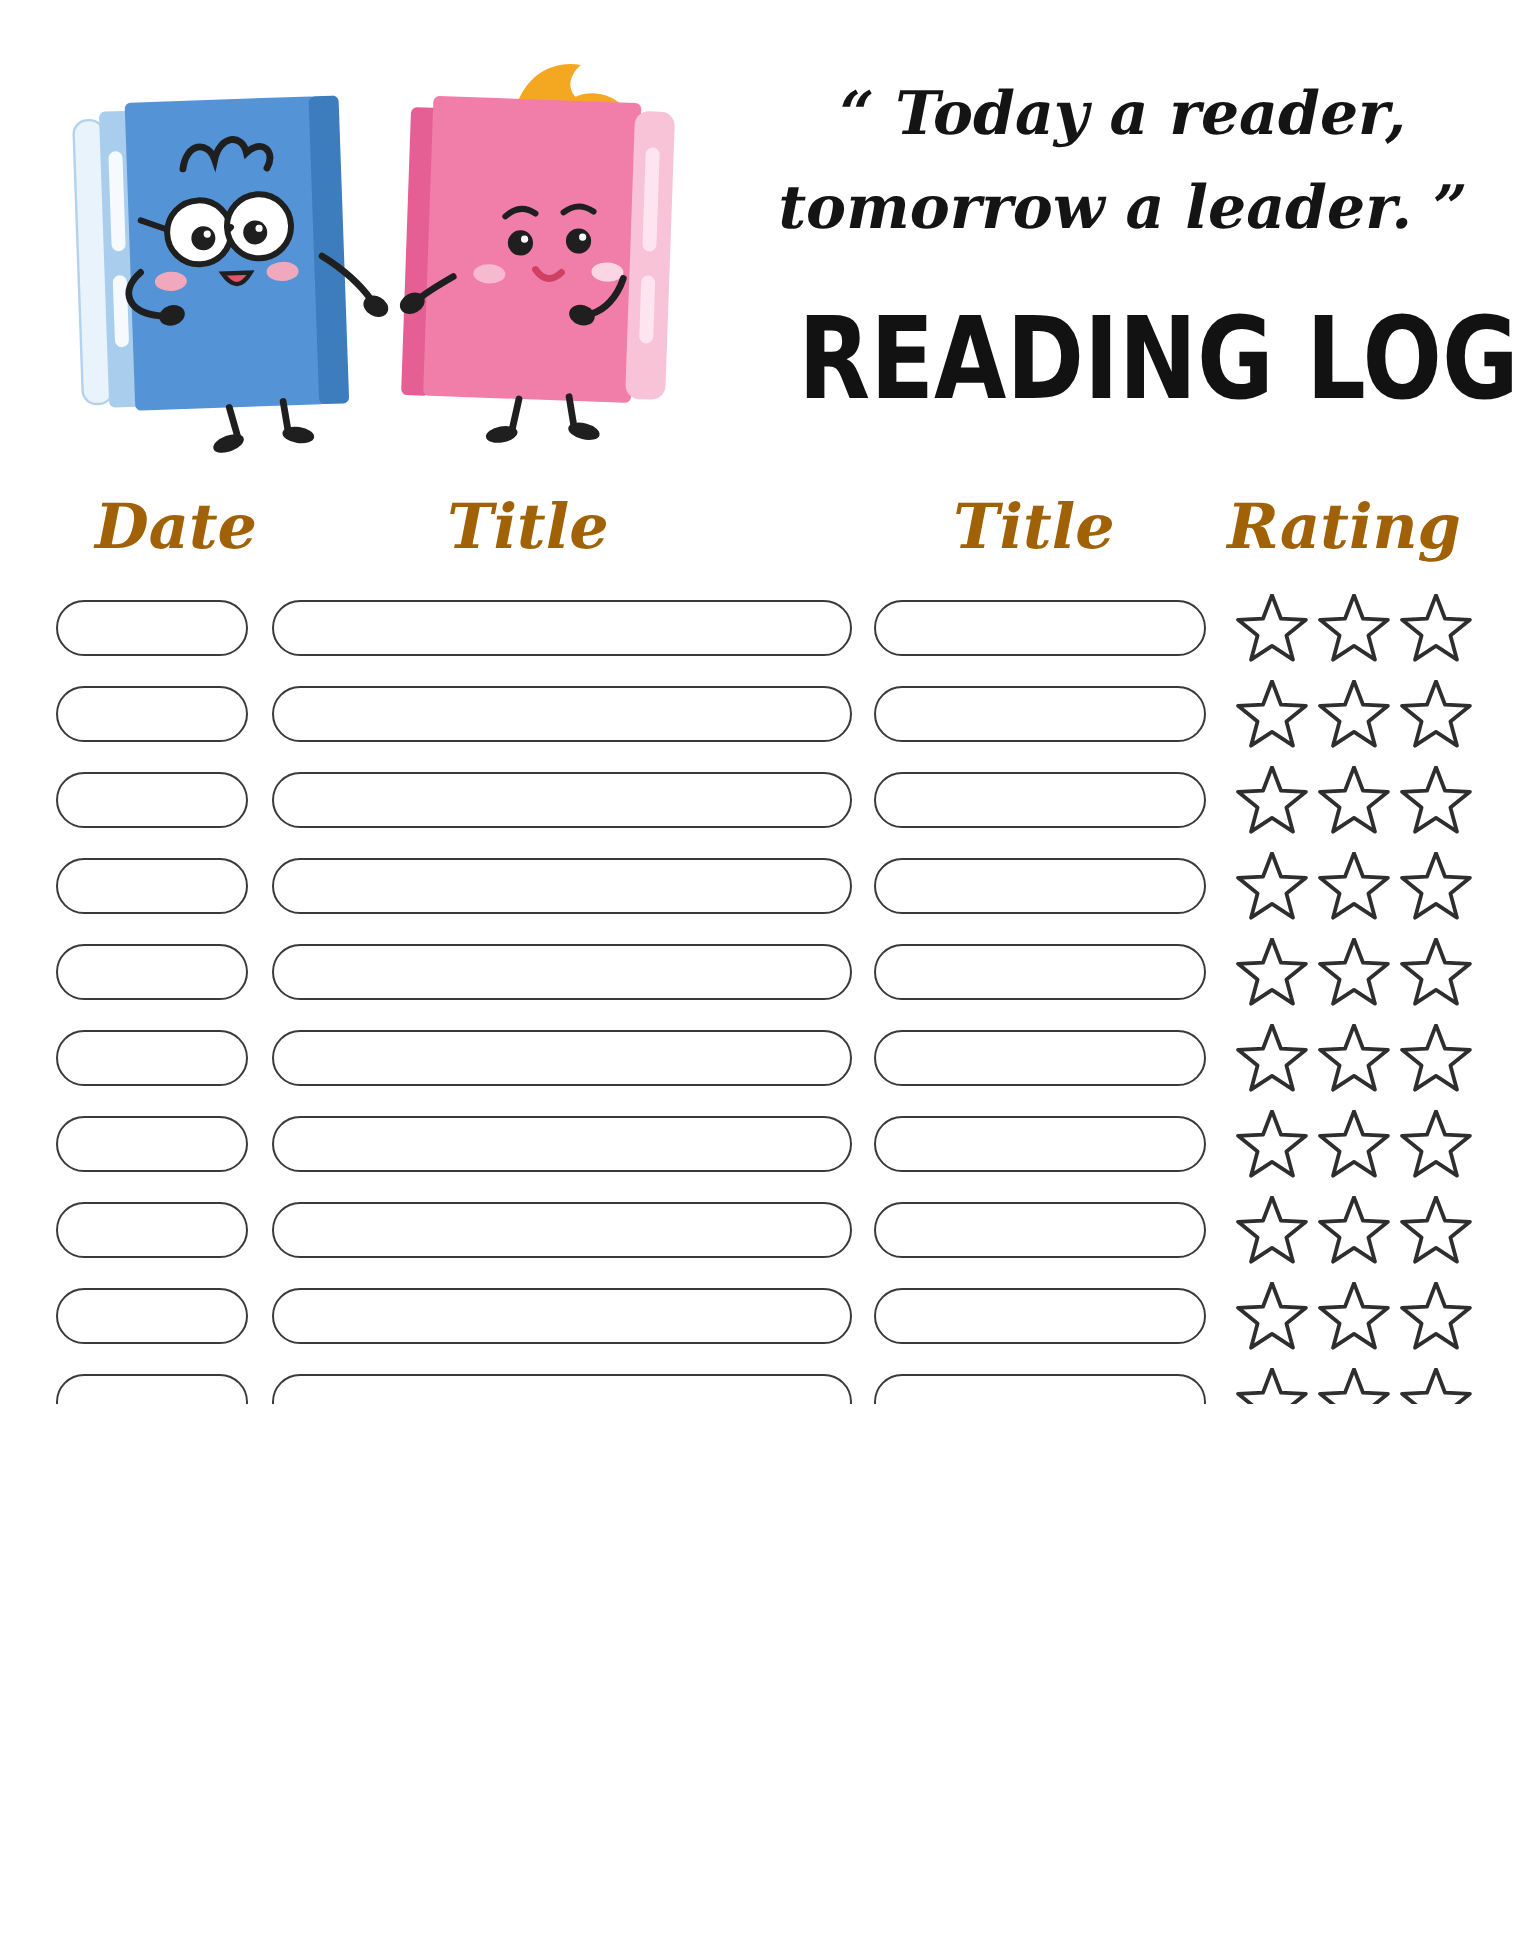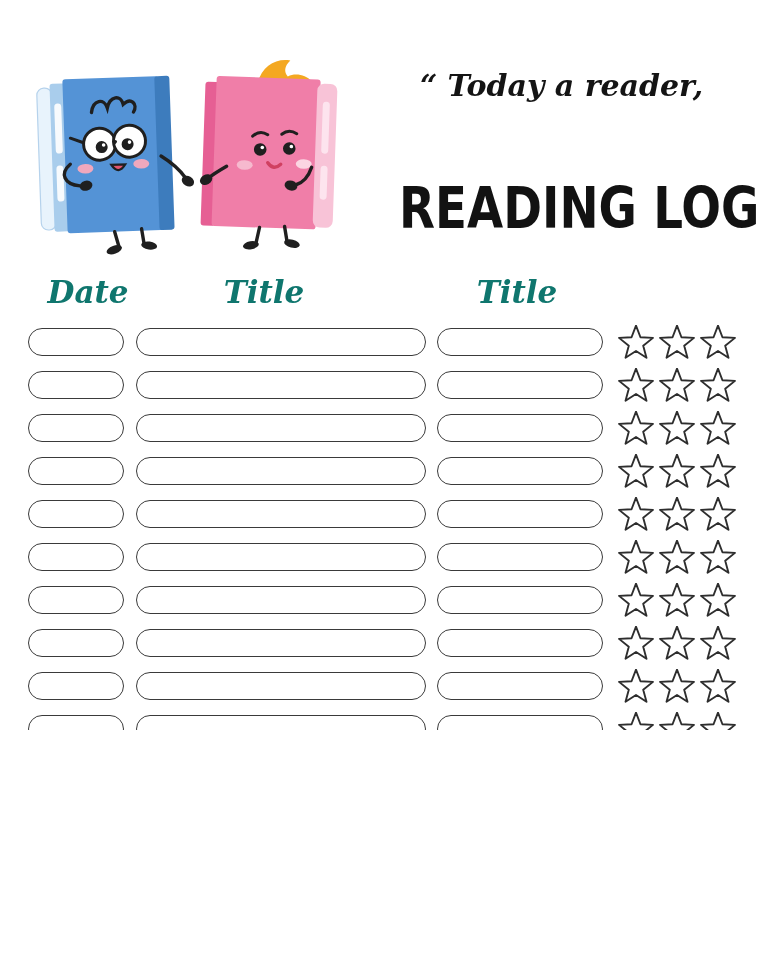--- a/index.html
+++ b/index.html
@@ -1,38 +1,38 @@
 <!DOCTYPE html>
 <html><head>
 <meta charset="utf-8">
 <style>
   html,body{margin:0;padding:0;background:#ffffff;}
   .page{
     position:relative;width:757px;height:702px;background:#ffffff;
-    overflow:hidden;font-family:"DejaVu Sans",sans-serif;color:#161616;margin-top:28px;
+    overflow:hidden;font-family:"DejaVu Sans",sans-serif;color:#161616;
   }
   
   .illu{position:absolute;left:15px;top:28px;width:345px;height:209px;}
   .quote{
     position:absolute;left:373px;top:34px;width:377px;text-align:center;
     font-family:"DejaVu Serif",serif;font-style:italic;font-weight:700;
     font-size:30px;line-height:47px;white-space:nowrap;color:#141414;
   }
   .brand-title{
     position:absolute;left:364px;top:150px;width:390px;height:62px;
     text-align:center;font-weight:bold;font-size:57px;line-height:60px;
     letter-spacing:0;white-space:nowrap;color:#121212;
     transform:scaleX(0.82);transform-origin:50% 50%;
     font-family:"DejaVu Sans",sans-serif;margin:0;
   }
   
   .col-head{
     position:absolute;top:246px;transform:translateX(-50%);
     font-family:"DejaVu Serif",serif;font-style:italic;font-weight:700;
-    font-size:31px;white-space:nowrap;color:#0f766e;
+    font-size:31px;white-space:nowrap;color:#a16207;
   }
   .ch-date{left:88px;}
   .ch-title{left:264px;font-style:italic;}
   .ch-author{left:517px;}
   .ch-rating{left:672px;}
   
   #rows{position:absolute;left:0;top:300px;width:757px;}
   .log-row{position:relative;height:43px;}
   .field{
     position:absolute;top:0;height:28px;box-sizing:border-box;
@@ -114,26 +114,28 @@
 
       <path d="M247,172 l-3,16" stroke="#1f1f1f" stroke-width="3.4" stroke-linecap="round"></path>
       <ellipse cx="239" cy="190" rx="8" ry="4" fill="#1f1f1f" transform="rotate(-12 239 190)"></ellipse>
       <path d="M272,170 l3,15" stroke="#1f1f1f" stroke-width="3.4" stroke-linecap="round"></path>
       <ellipse cx="280" cy="187" rx="8" ry="4" fill="#1f1f1f" transform="rotate(12 280 187)"></ellipse>
     </g>
   </svg>
 
   <div class="quote">
     <div>“ Today a reader,</div>
+    <div>tomorrow a leader. ”</div>
   </div>
   <h1 class="brand-title">READING LOG</h1>
 
   <span class="col-head ch-date">Date</span>
   <span class="col-head ch-title">Title</span>
   <span class="col-head ch-author">Title</span>
+  <span class="col-head ch-rating">Rating</span>
 
   <div id="rows">
       <div class="log-row">
         <div class="field f-date"></div>
         <div class="field f-title"></div>
         <div class="field f-author"></div>
         <div class="stars">
           <svg class="star" viewBox="0 0 34 30.5">
             <path d="M17,0.5 L21,11 L32.22,11.56 L23.47,18.6 L26.4,29.44 L17,23.3 L7.6,29.44 L10.53,18.6 L1.78,11.56 L13,11 Z"></path>
           </svg>

